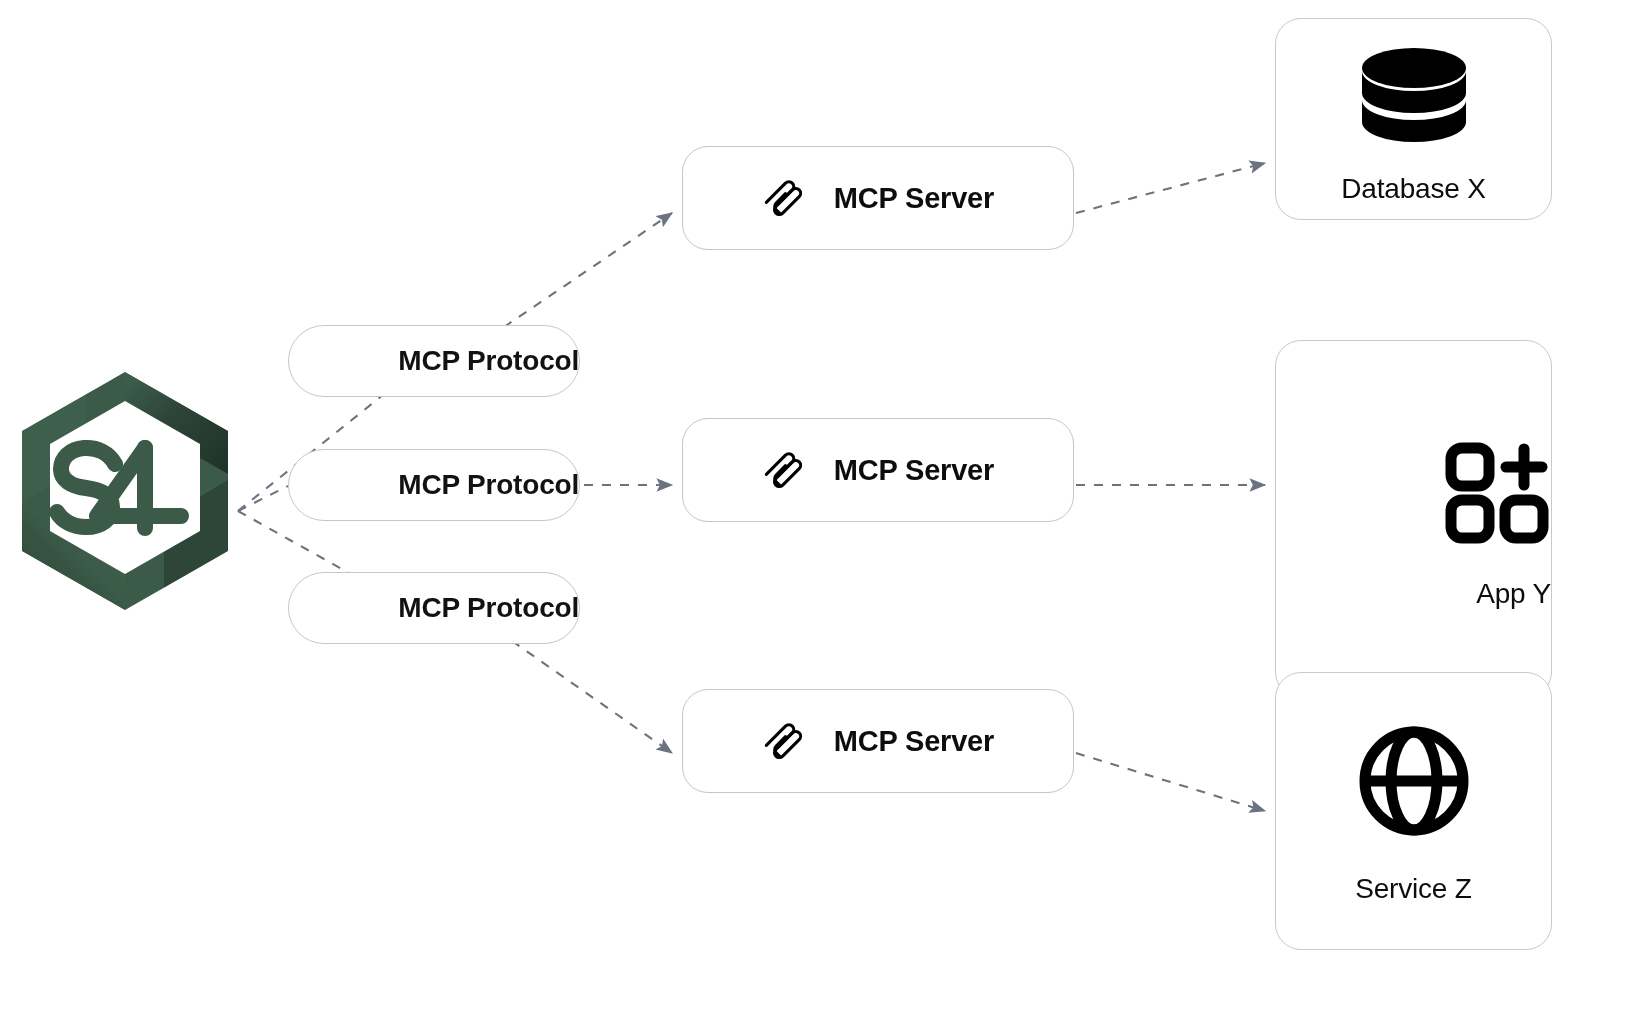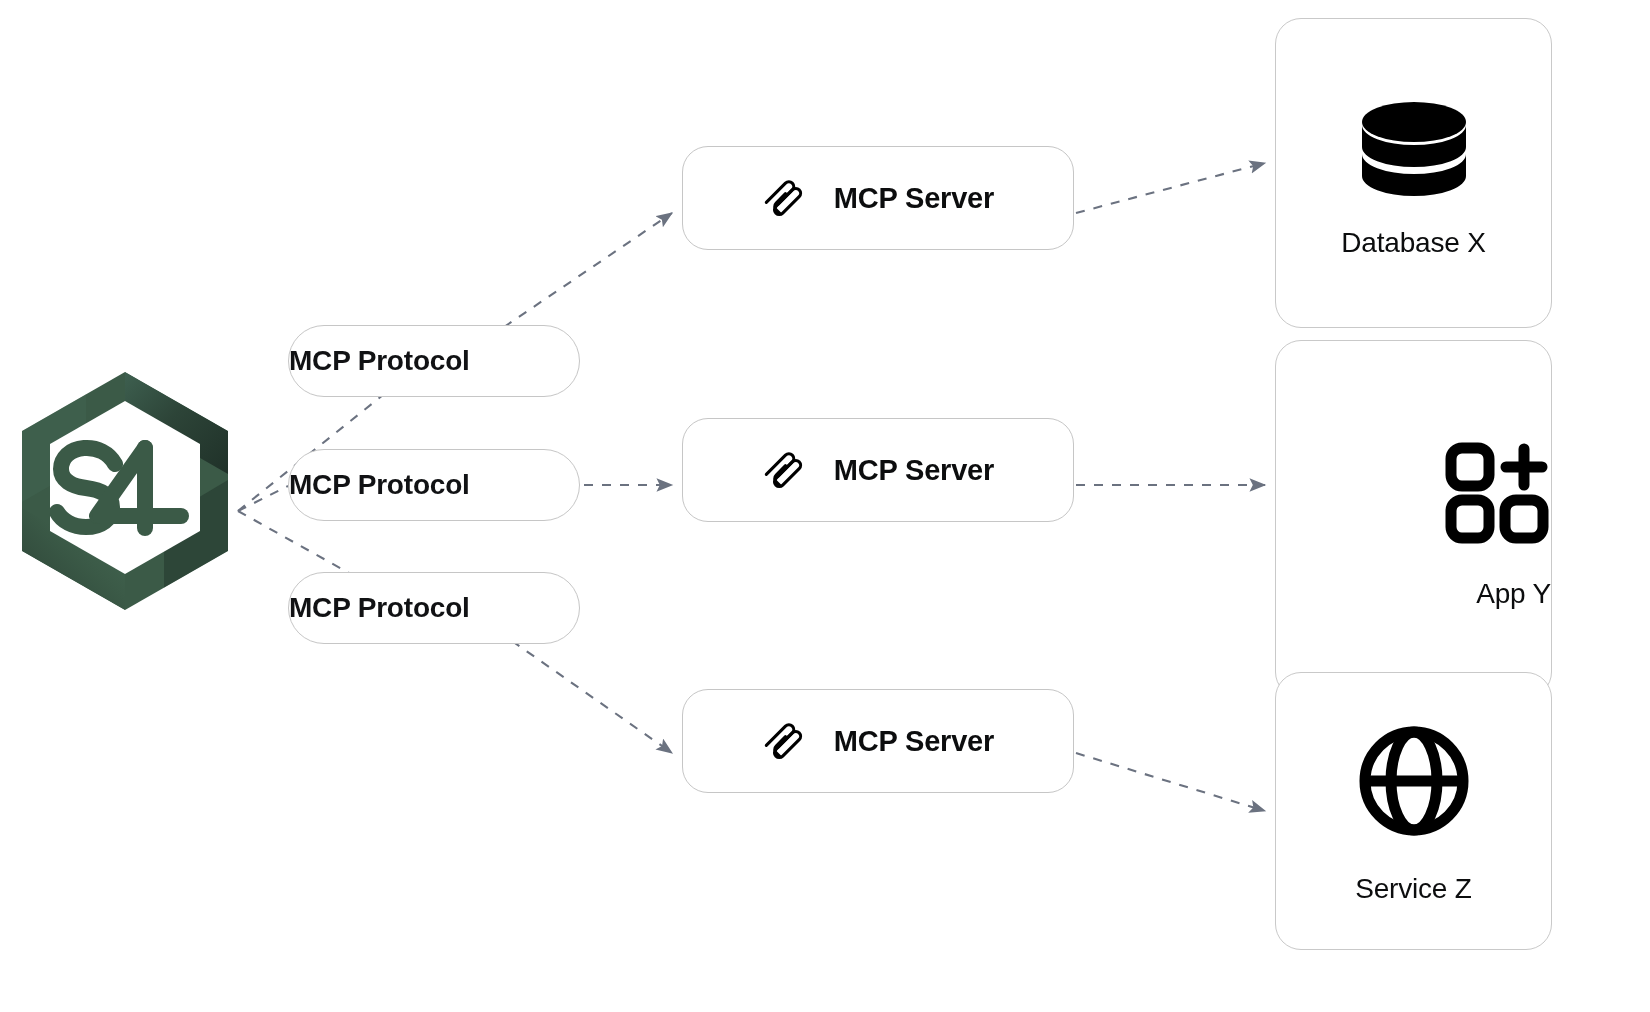--- a/index.html
+++ b/index.html
@@ -41,21 +41,21 @@
   .pill {
     position: absolute;
     box-sizing: border-box;
     height: 72px;
     width: 292px;
     border: 1.6px solid #c6c6c6;
     border-radius: 36px;
     background: #ffffff;
     display: flex;
     align-items: center;
-    justify-content: flex-start;
+    justify-content: flex-end;
   }
   .pill-label {
     font-size: 28px;
     font-weight: 600;
     color: #111214;
     letter-spacing: -0.2px;
     white-space: nowrap;
   }
   .pill-1 { left: 288px; top: 325px; }
   .pill-2 { left: 288px; top: 449px; }
@@ -94,21 +94,21 @@
     box-sizing: border-box;
     width: 277px;
     border: 1.6px solid #c9c9c9;
     border-radius: 26px;
     background: #ffffff;
     display: flex;
     flex-direction: column;
     align-items: center;
     justify-content: center;
   }
-  .res-1 { left: 1275px; top: 18px;  height: 310px; }
+  .res-1 { left: 1275px; top: 18px;  height: 202px; }
   .res-2 { left: 1275px; top: 340px; height: 358px; align-items: flex-end; }
   .res-3 { left: 1275px; top: 672px; height: 278px; }
 
   .res-icon-wrap {
     height: 128px;
     display: flex;
     align-items: center;
     justify-content: center;
   }
   .res-label {

